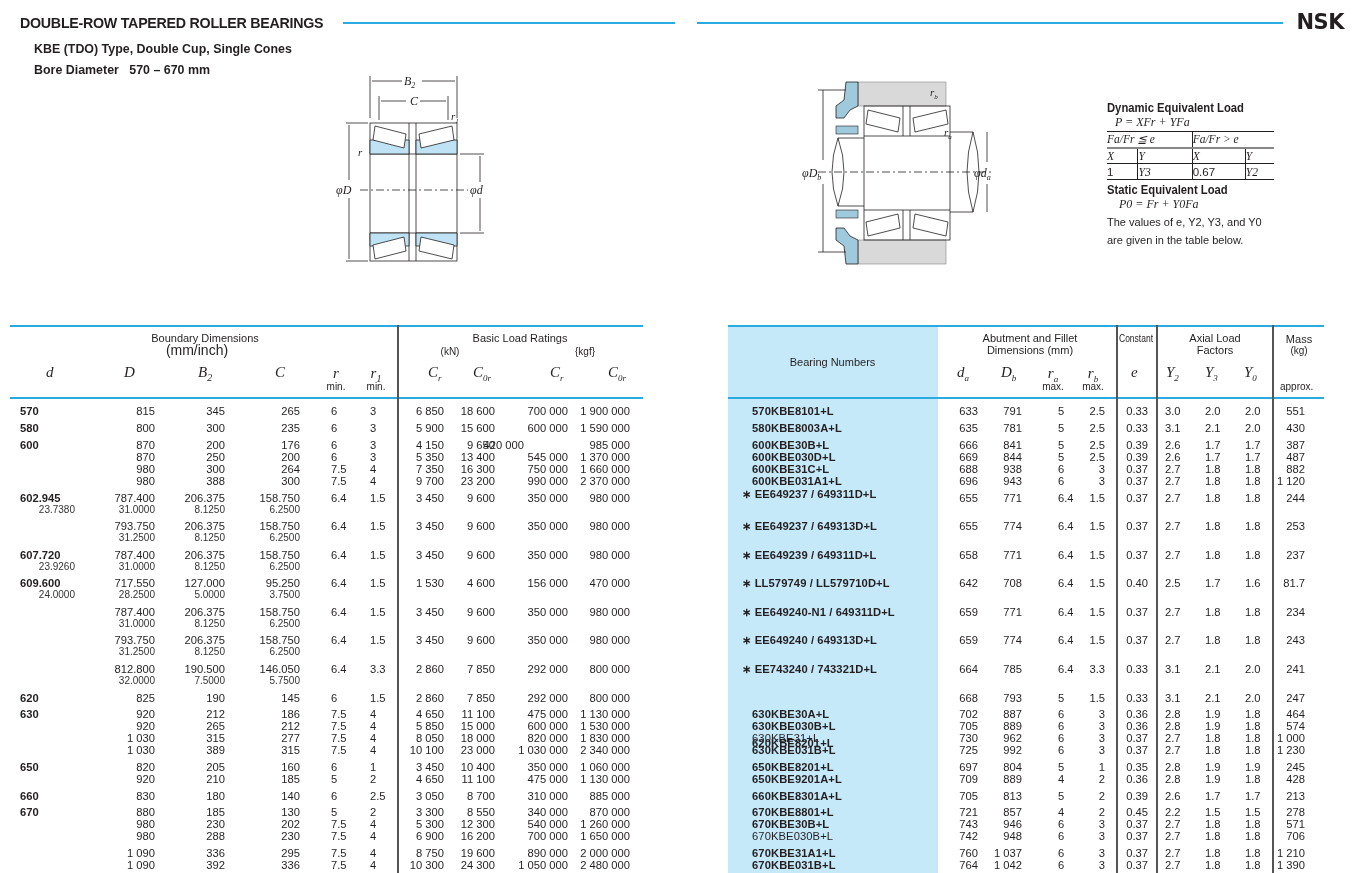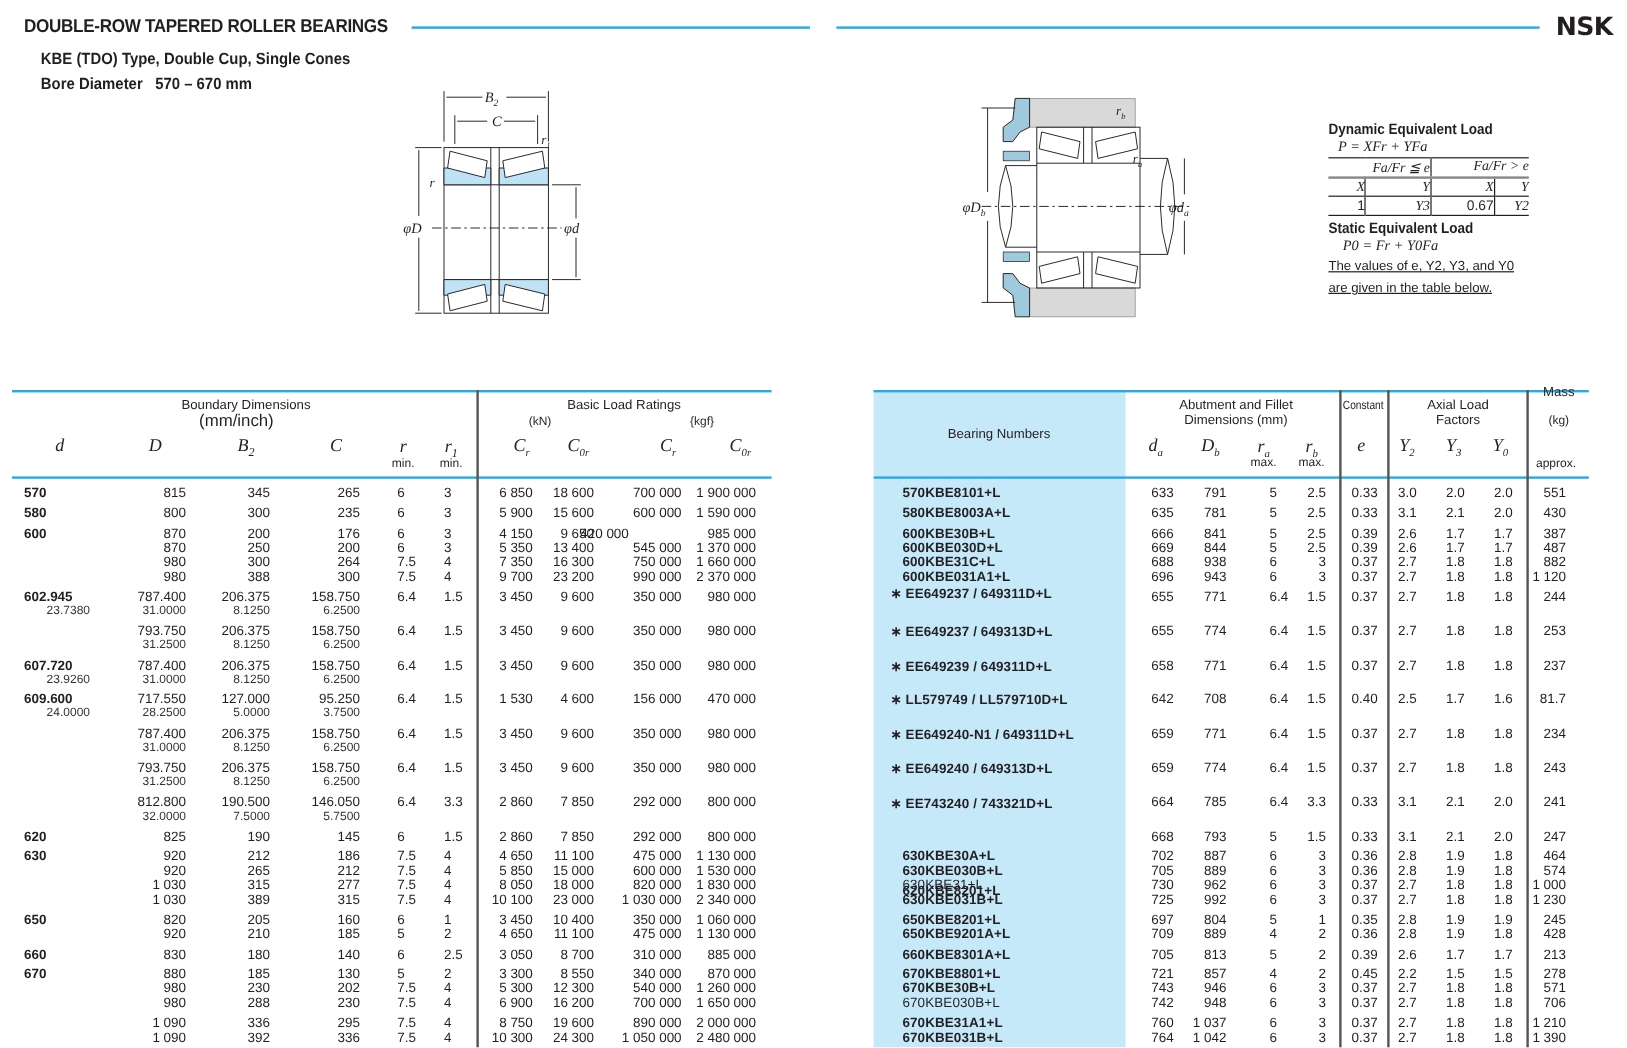--- a/index.html
+++ b/index.html
@@ -10,23 +10,23 @@
   .title { left: 20px; top: 14px; font-size: 15.5px; font-weight: bold; letter-spacing: -0.3px; transform: scaleX(0.92); transform-origin: left; white-space: nowrap; }
   .subtitle { left: 34px; font-size: 13.5px; font-weight: bold; transform: scaleX(0.92); transform-origin: left; white-space: nowrap; }
   .rule-top { height: 2px; background: #29abe2; }
   .brand { right: 12px; top: 10px; font-size: 21px; font-weight: 900; letter-spacing: -0.5px; font-family: "DejaVu Sans", sans-serif; }
 
   
   .eq { left: 1107px; top: 101px; width: 170px; font-size: 11px; }
   .eq h4 { font-size: 12.5px; font-weight: bold; transform: scaleX(0.9); transform-origin: left; white-space: nowrap; }
   .eq .formula { font-family: "Liberation Serif", serif; font-style: italic; font-size: 12px; padding-left: 8px; height: 16px; }
   .eq table { border-collapse: collapse; width: 167px; font-size: 11.5px; }
-  .eq td { text-align: right; height: 16px; }
+  .eq td { text-align: left; height: 16px; }
   .eq .ital { font-family: "Liberation Serif", serif; font-style: italic; }
-  .eq .note { font-size: 11px; line-height: 18px; color: #231f20; text-decoration: underline; }
+  .eq .note { font-size: 11px; line-height: 18px; color: #231f20; }
   .hdr-line { background: #29abe2; height: 2px; }
 
   .grp { font-size: 11px; line-height: 12px; text-align: center; color: #231f20; }
   .sym { font-family: "Liberation Serif", serif; font-style: italic; font-size: 15px; }
   .minlbl { font-size: 10px; display: block; line-height: 10px; }
 
   .row-cell { font-size: 11.2px; line-height: 12px; }
   .sub { font-size: 10px; color: #333; line-height: 11px; }
   .bold { font-weight: bold; }
   .vline { position: absolute; width: 1.5px; background: #555; }
@@ -199,21 +199,21 @@
 <div class="vline" style="left:1116px; top:325px; height:548px;"></div>
 <div class="vline" style="left:1156px; top:325px; height:548px;"></div>
 <div class="vline" style="left:1272px; top:325px; height:548px;"></div>
 
 <div class="abs grp" style="left:740px; top:356px; width:185px;">Bearing Numbers</div>
 <div class="abs grp" style="left:950px; top:332px; width:160px;">Abutment and Fillet</div>
 <div class="abs grp" style="left:950px; top:344px; width:160px;">Dimensions (mm)</div>
 <div class="abs grp" style="left:1116px; top:333px; width:40px; font-size:10px; transform:scaleX(0.85);">Constant</div>
 <div class="abs grp" style="left:1160px; top:332px; width:110px;">Axial Load</div>
 <div class="abs grp" style="left:1160px; top:344px; width:110px;">Factors</div>
-<div class="abs grp" style="left:1274px; top:321px; width:50px;">Mass</div>
+<div class="abs grp" style="left:1274px; top:333px; width:50px;">Mass</div>
 <div class="abs grp" style="left:1274px; top:345px; width:50px; font-size:10px;">(kg)</div>
 
 <div class="abs sym" style="left:957px; top:364px;">d<sub style="font-size:9px;">a</sub></div>
 <div class="abs sym" style="left:1001px; top:364px;">D<sub style="font-size:9px;">b</sub></div>
 <div class="abs" style="left:1040px; top:364px; text-align:center; width:26px;"><span class="sym">r<sub style="font-size:9px;">a</sub></span><span class="minlbl" style="margin-top:-2px;">max.</span></div>
 <div class="abs" style="left:1078px; top:364px; text-align:center; width:30px;"><span class="sym">r<sub style="font-size:9px;">b</sub></span><span class="minlbl" style="margin-top:-2px;">max.</span></div>
 <div class="abs sym" style="left:1131px; top:364px;">e</div>
 <div class="abs sym" style="left:1166px; top:364px;">Y<sub style="font-size:9px;">2</sub></div>
 <div class="abs sym" style="left:1205px; top:364px;">Y<sub style="font-size:9px;">3</sub></div>
 <div class="abs sym" style="left:1244px; top:364px;">Y<sub style="font-size:9px;">0</sub></div>

